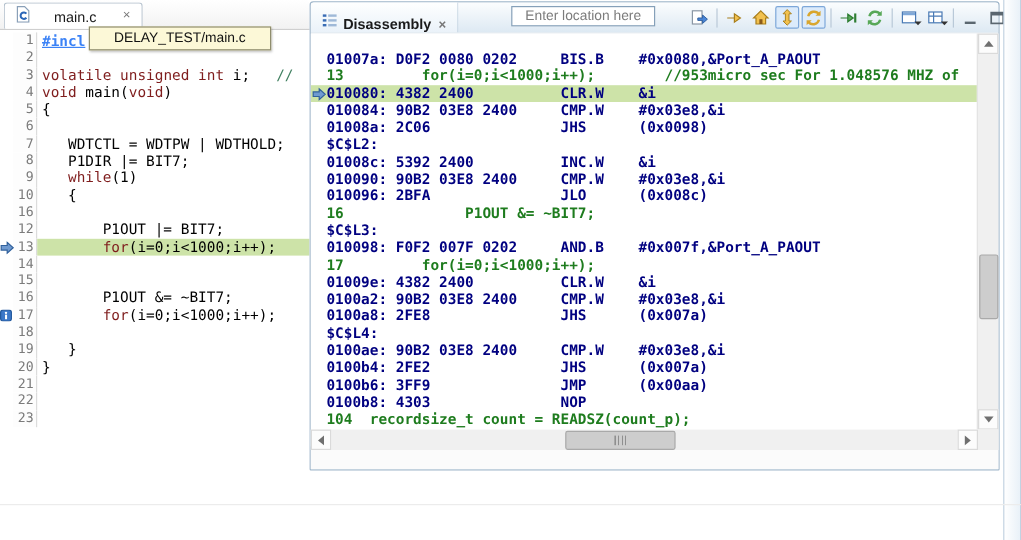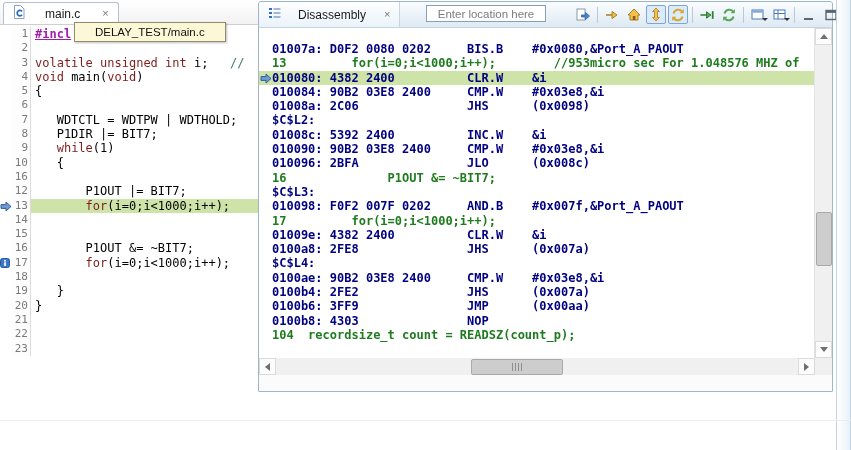--- a/index.html
+++ b/index.html
@@ -17,34 +17,34 @@
     padding-top:2px;overflow:hidden;}
   .ed-row{display:flex;height:14.3px;line-height:14.3px;}
   .marker-cell{width:11px;flex:none;position:relative;}
   .marker-cell svg{position:absolute;left:0;top:2px;}
   .num-cell{width:17px;flex:none;text-align:right;padding-right:2px;color:#7b7b7b;
     font:11px/14.3px "DejaVu Sans Mono",monospace;border-right:1px solid #dcdcdc;background:#fdfdfd;}
   .code-cell{flex:1;padding-left:4px;white-space:pre;overflow:hidden;
     font:12px/14.3px "DejaVu Sans Mono",monospace;color:#000;}
   .ed-row.hl .code-cell{background:#cde3a8;}
   .kw{color:#7f1d1d;font-weight:normal;}
-  .directive{color:#a21caf;font-weight:bold;text-decoration:underline;}
+  .directive{color:#3b82f6;font-weight:bold;text-decoration:underline;}
   .comment{color:#3f7f5f;}
   .editor-tooltip{position:absolute;left:74px;top:22px;height:16px;padding:1px 20px;z-index:40;
     background:#fcf8d7;border:1px solid #8f8d6d;color:#111;font-size:11.5px;line-height:16px;
     box-shadow:1px 1px 2px rgba(0,0,0,.25);white-space:nowrap;}
 
   
   .ds-panel{position:absolute;left:258px;top:1px;width:573px;height:389px;background:#fff;
     border:1px solid #9fb6ca;border-radius:3px 3px 1px 1px;}
   .ds-header{position:relative;height:25px;border-bottom:1px solid #c6d5e2;
     background:linear-gradient(#fbfdfe,#dde9f3);border-radius:3px 3px 0 0;}
-  .ds-tab{position:absolute;left:0;top:0;height:25px;display:flex;align-items:center;gap:16px;
+  .ds-tab{position:absolute;left:0;top:0;height:25px;display:flex;align-items:flex-end;gap:4px;
     padding:0 9px;background:linear-gradient(#feffff,#eaf2f9);border-right:1px solid #c6d5e2;
-    border-radius:3px 0 0 0;color:#1a1a1a;}
+    border-radius:3px 0 0 0;color:#1a1a1a;font-weight:bold;}
   .ds-loc-input{position:absolute;left:167px;top:3px;width:120px;height:17px;box-sizing:border-box;
     border:1px solid #85a0b9;font-family:"Liberation Sans",sans-serif;font-size:11.5px;
     text-align:center;color:#333;padding:0 3px;}
   .ds-loc-input::placeholder{color:#7c7c7c;opacity:1;}
   .ds-toolbar{position:absolute;left:313px;top:3px;display:flex;align-items:center;}
   .icon-btn{width:20px;height:19px;padding:0;margin:0 1px;border:1px solid transparent;background:transparent;
     display:flex;align-items:center;justify-content:center;position:relative;cursor:pointer;}
   .icon-btn.pressed{background:#dcebfb;border-color:#7da7d9;border-radius:2px;}
   .icon-btn .caret{position:absolute;right:-1px;bottom:2px;width:0;height:0;
     border-left:3px solid transparent;border-right:3px solid transparent;border-top:3px solid #333;}
@@ -382,20 +382,24 @@
         <div class="ds-row src">
           <div class="ds-margin"></div>
           <div class="ds-line">17         for(i=0;i&lt;1000;i++);</div>
         </div>
         <div class="ds-row instr">
           <div class="ds-margin"></div>
           <div class="ds-line">01009e: 4382 2400          CLR.W    &amp;i</div>
         </div>
         <div class="ds-row instr">
           <div class="ds-margin"></div>
+          <div class="ds-line">0100a2: 90B2 03E8 2400     CMP.W    #0x03e8,&amp;i</div>
+        </div>
+        <div class="ds-row instr">
+          <div class="ds-margin"></div>
           <div class="ds-line">0100a8: 2FE8               JHS      (0x007a)</div>
         </div>
         <div class="ds-row label">
           <div class="ds-margin"></div>
           <div class="ds-line">$C$L4:</div>
         </div>
         <div class="ds-row instr">
           <div class="ds-margin"></div>
           <div class="ds-line">0100ae: 90B2 03E8 2400     CMP.W    #0x03e8,&amp;i</div>
         </div>

